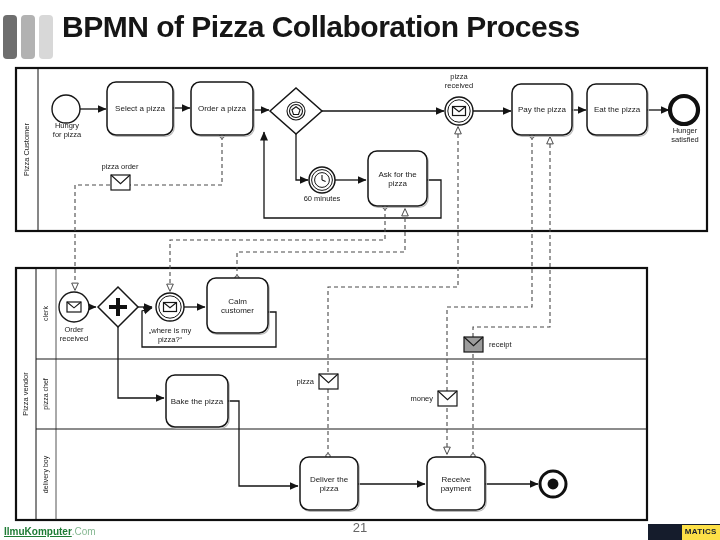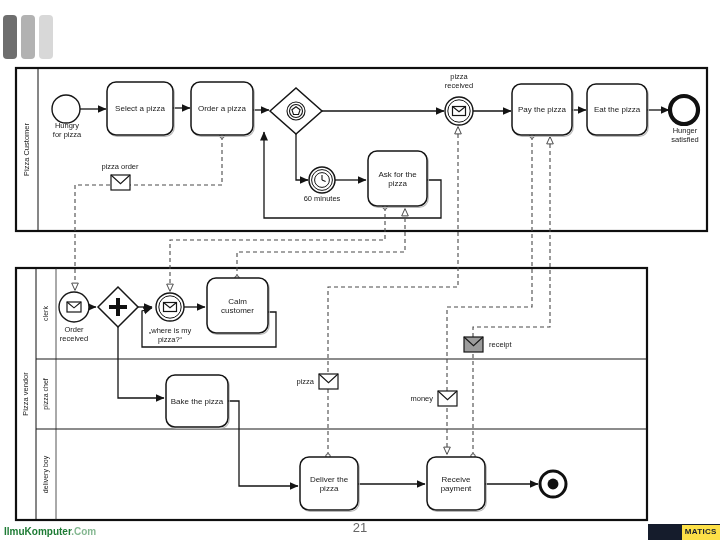--- a/index.html
+++ b/index.html
@@ -3,37 +3,38 @@
 <meta charset="utf-8">
 <style>
   html,body{margin:0;padding:0;background:#fff;}
   .slide{position:relative;width:720px;height:540px;background:#fff;overflow:hidden;
          font-family:"Liberation Sans",sans-serif;}
   .bar{position:absolute;top:15px;width:14px;height:44px;border-radius:4px;}
   h1.title{position:absolute;left:62px;top:10px;margin:0;font-size:30px;font-weight:600;
            color:#161616;letter-spacing:-0.5px;font-family:"Liberation Sans",sans-serif;}
   svg#bpmn{position:absolute;left:0;top:0;}
   .footer-left{position:absolute;left:4px;top:526px;font-size:10px;font-weight:bold;}
-  .footer-left .suffix{font-weight:bold;opacity:.55;}
+  .footer-left .suffix{font-weight:normal;opacity:.55;}
   .page-number{position:absolute;left:330px;top:520px;width:60px;text-align:center;
                font-size:13px;color:#666;}
   .brainmatics{position:absolute;left:648px;top:524px;height:15px;display:flex;
                align-items:stretch;border:1px solid #151c2c;font-size:8px;font-weight:bold;
                line-height:14px;letter-spacing:.3px;}
   .brainmatics .bm1{color:#fff;padding:16px 3px;}
   .brainmatics .bm2{background:#fde047;padding:0 3px;}
   text{font-family:"Liberation Sans",sans-serif;}
 </style>
 </head>
 <body>
 
 <div class="slide">
   <span class="bar" style="left: 3px; background: rgb(110, 110, 110);"></span>
   <span class="bar" style="left: 21px; background: rgb(178, 178, 178);"></span>
   <span class="bar" style="left: 39px; background: rgb(216, 216, 216);"></span>
+  <h1 class="title">BPMN of Pizza Collaboration Process</h1>
 
   <svg id="bpmn" width="720" height="540" viewBox="0 0 720 540">
       <defs>
         <marker id="aS" markerUnits="userSpaceOnUse" markerWidth="10" markerHeight="9" refX="8.5" refY="4" orient="auto">
           <path d="M0,0 L9,4 L0,8 Z" fill="#141414"></path>
         </marker>
         <marker id="aO" markerUnits="userSpaceOnUse" markerWidth="10" markerHeight="9" refX="7.6" refY="4" orient="auto">
           <path d="M0.7,0.7 L8,4 L0.7,7.3 Z" fill="#fff" stroke="#4a4a4a" stroke-width="1"></path>
         </marker>
       </defs>
@@ -243,20 +244,20 @@
         <rect x="427" y="457" width="58" height="53" rx="9" fill="#ffffff" stroke="#161616" stroke-width="1.5"></rect>
         <text x="456" y="481.6" font-size="8" text-anchor="middle" fill="#1a1a1a"><tspan x="456" y="481.6">Receive</tspan><tspan x="456" y="491.20000000000005">payment</tspan></text>
       </g>
       <g>
         <circle cx="553" cy="484" r="13" fill="#ffffff" stroke="#101010" stroke-width="3"></circle>
         <circle cx="553" cy="484" r="5.46" fill="#101010"></circle>
       </g>
     </svg>
 
   <div class="footer-left">
-    <span class="name" style="color: rgb(30, 124, 53);">IlmuKomputer</span><span class="suffix" style="color: rgb(30, 124, 53);">.Com</span>
+    <span class="name" style="color: rgb(30, 124, 53); text-decoration: underline;">IlmuKomputer</span><span class="suffix" style="color: rgb(30, 124, 53);">.Com</span>
   </div>
   <div class="page-number">21</div>
   <div class="brainmatics" style="border-color: rgb(21, 28, 44);">
     <span class="bm1" style="background: rgb(21, 28, 44);">BRAIN</span>
     <span class="bm2" style="color: rgb(21, 28, 44);">MATICS</span>
   </div>
 </div>
 
 </body></html>

